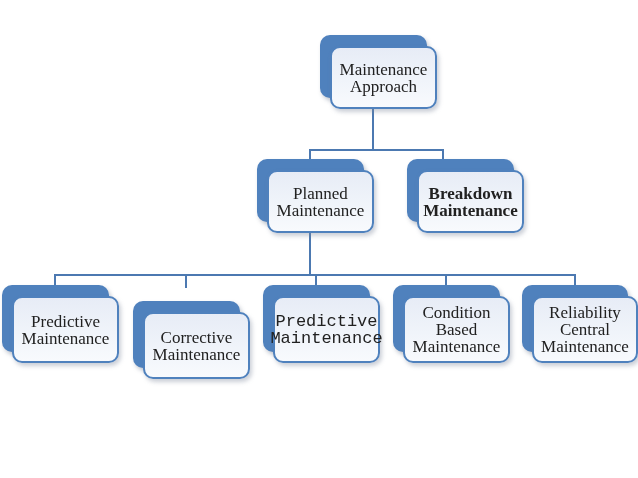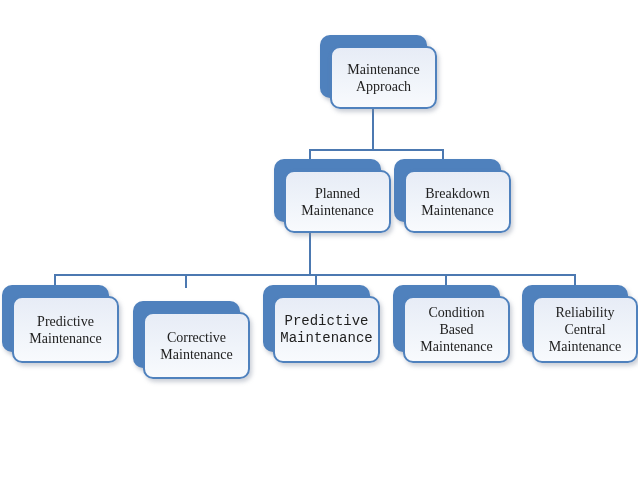--- a/index.html
+++ b/index.html
@@ -46,21 +46,21 @@
     border-radius: 10px;
     box-shadow: 2px 3px 4px rgba(125, 135, 155, 0.4);
     display: flex;
     align-items: center;
     justify-content: center;
     padding: 0 5px;
   }
   .node-label {
     white-space: pre-line;
     text-align: center;
-    font-size: 14px;
+    font-size: 17px;
     line-height: 17px;
     color: #212121;
   }
 </style>
 </head>
 <body>
 
 <div class="canvas">
 
   <div class="connector v" style="left:372px; top:98px;  height:53px;"></div>
@@ -77,29 +77,29 @@
   <div class="connector v" style="left:574px; top:274px; height:14px;"></div>
 
   <div class="node" style="left:330px; top:46px; width:107px; height:63px;">
     <div class="node-shadow"></div>
     <div class="node-face">
       <span class="node-label">Maintenance
 Approach</span>
     </div>
   </div>
 
-  <div class="node" style="left:284px; top:170px; width:107px; height:63px;">
+  <div class="node" style="left:267px; top:170px; width:107px; height:63px;">
     <div class="node-shadow"></div>
     <div class="node-face">
       <span class="node-label">Planned
 Maintenance</span>
     </div>
   </div>
 
-  <div class="node" style="left:404px; top:170px; width:107px; height:63px;">
+  <div class="node" style="left:417px; top:170px; width:107px; height:63px;font-weight:bold;">
     <div class="node-shadow"></div>
     <div class="node-face">
       <span class="node-label">Breakdown
 Maintenance</span>
     </div>
   </div>
 
   <div class="node" style="left:12px; top:296px; width:107px; height:67px;">
     <div class="node-shadow"></div>
     <div class="node-face">

